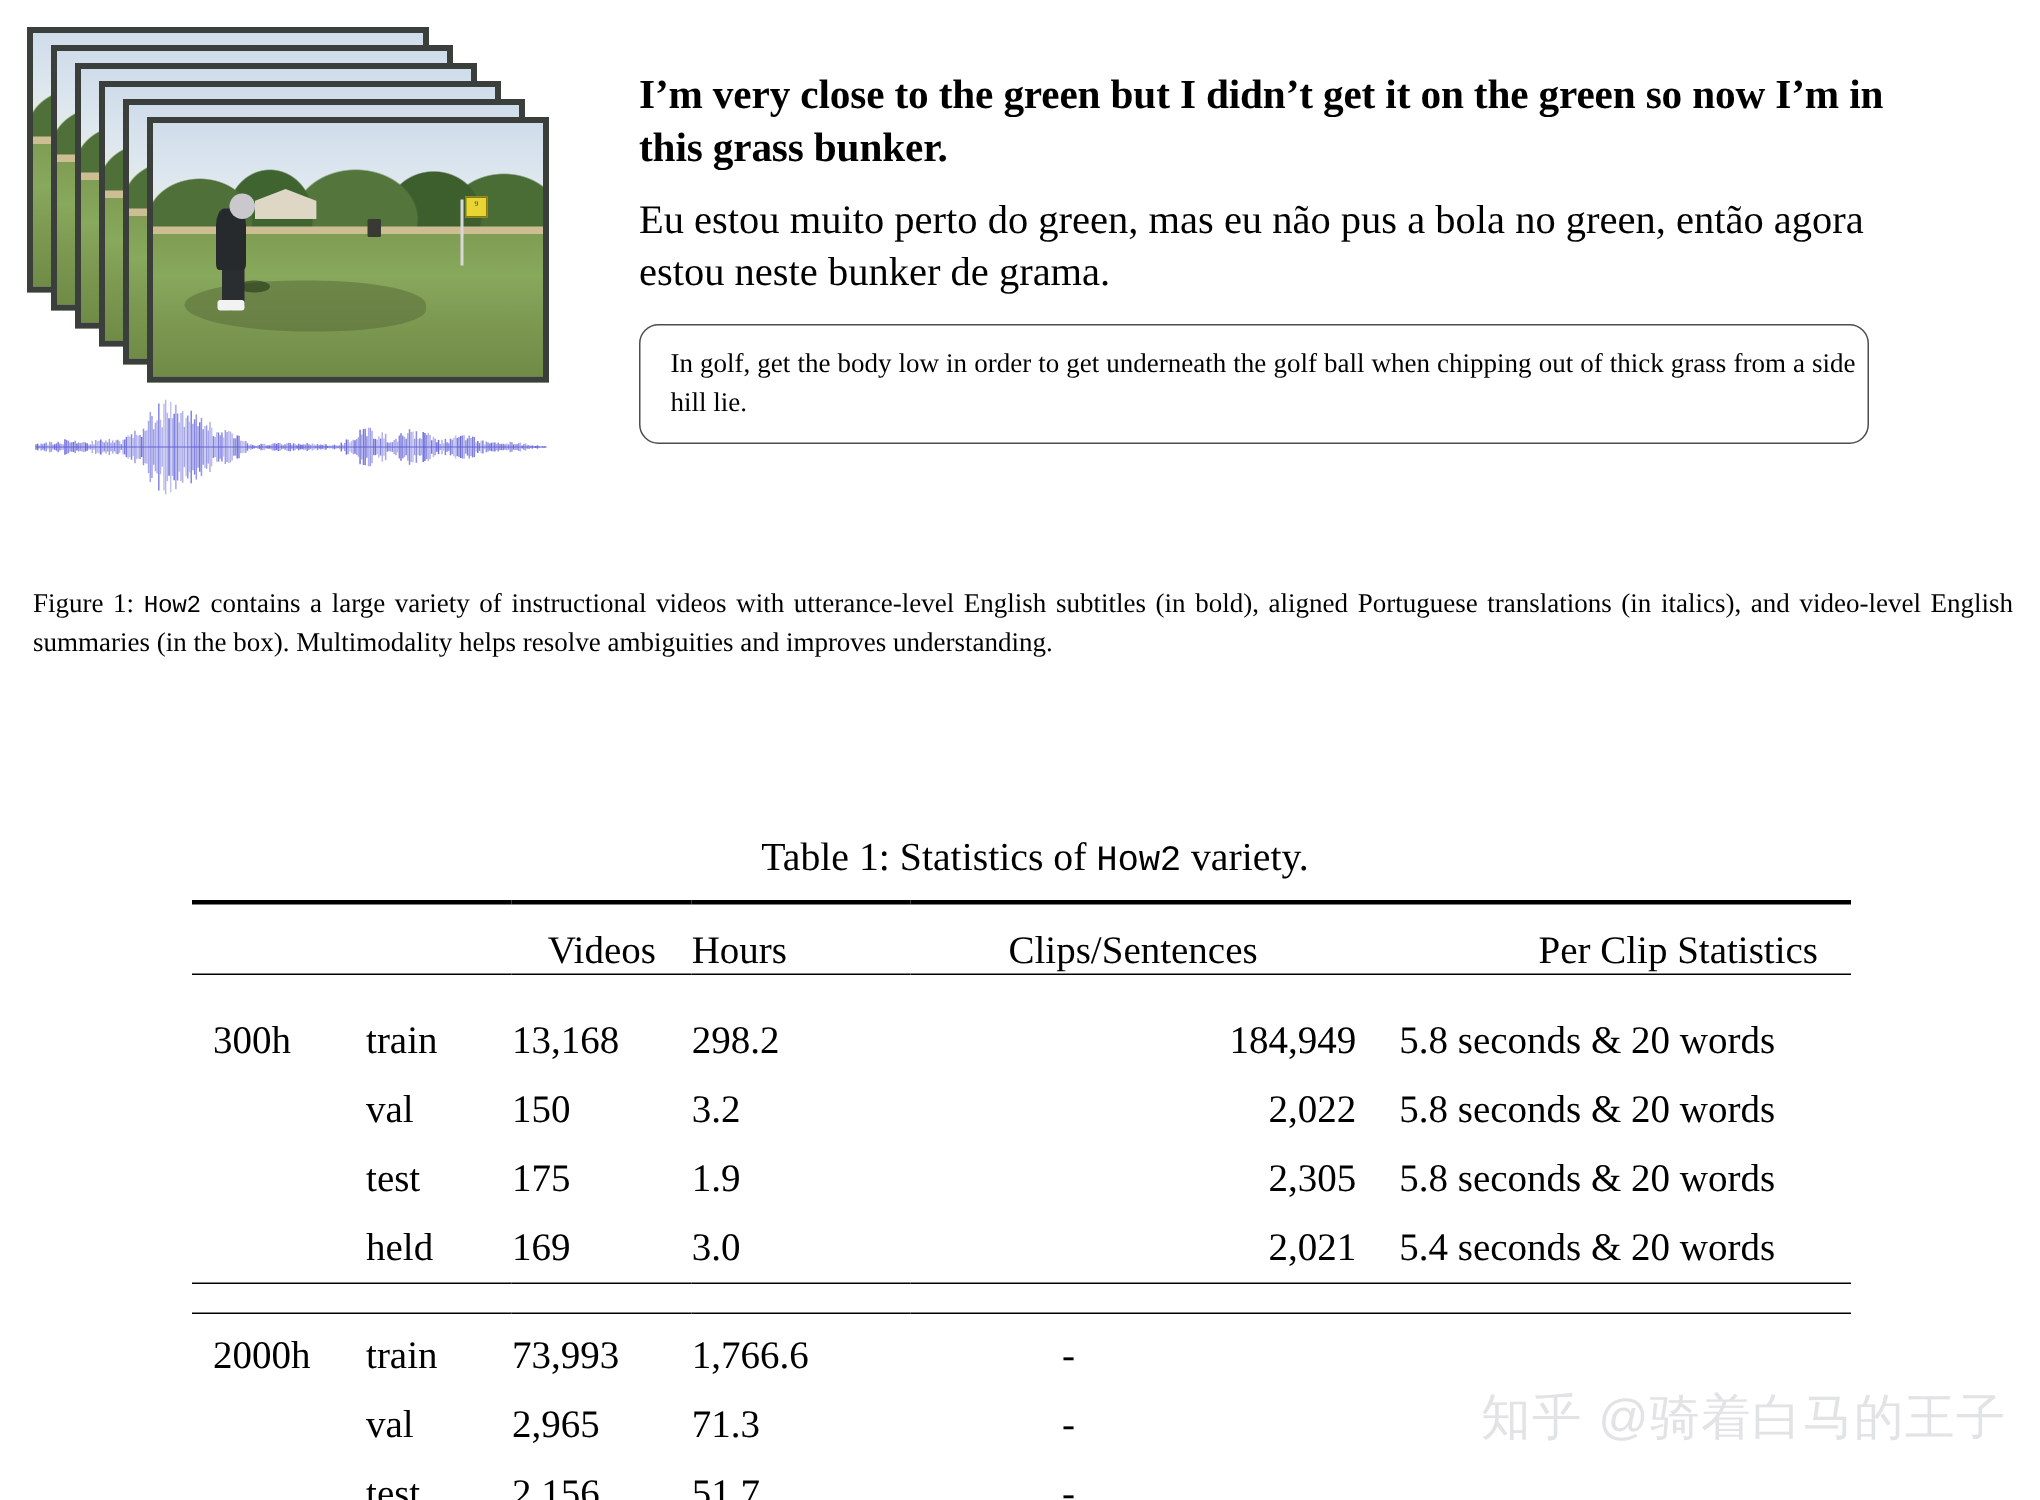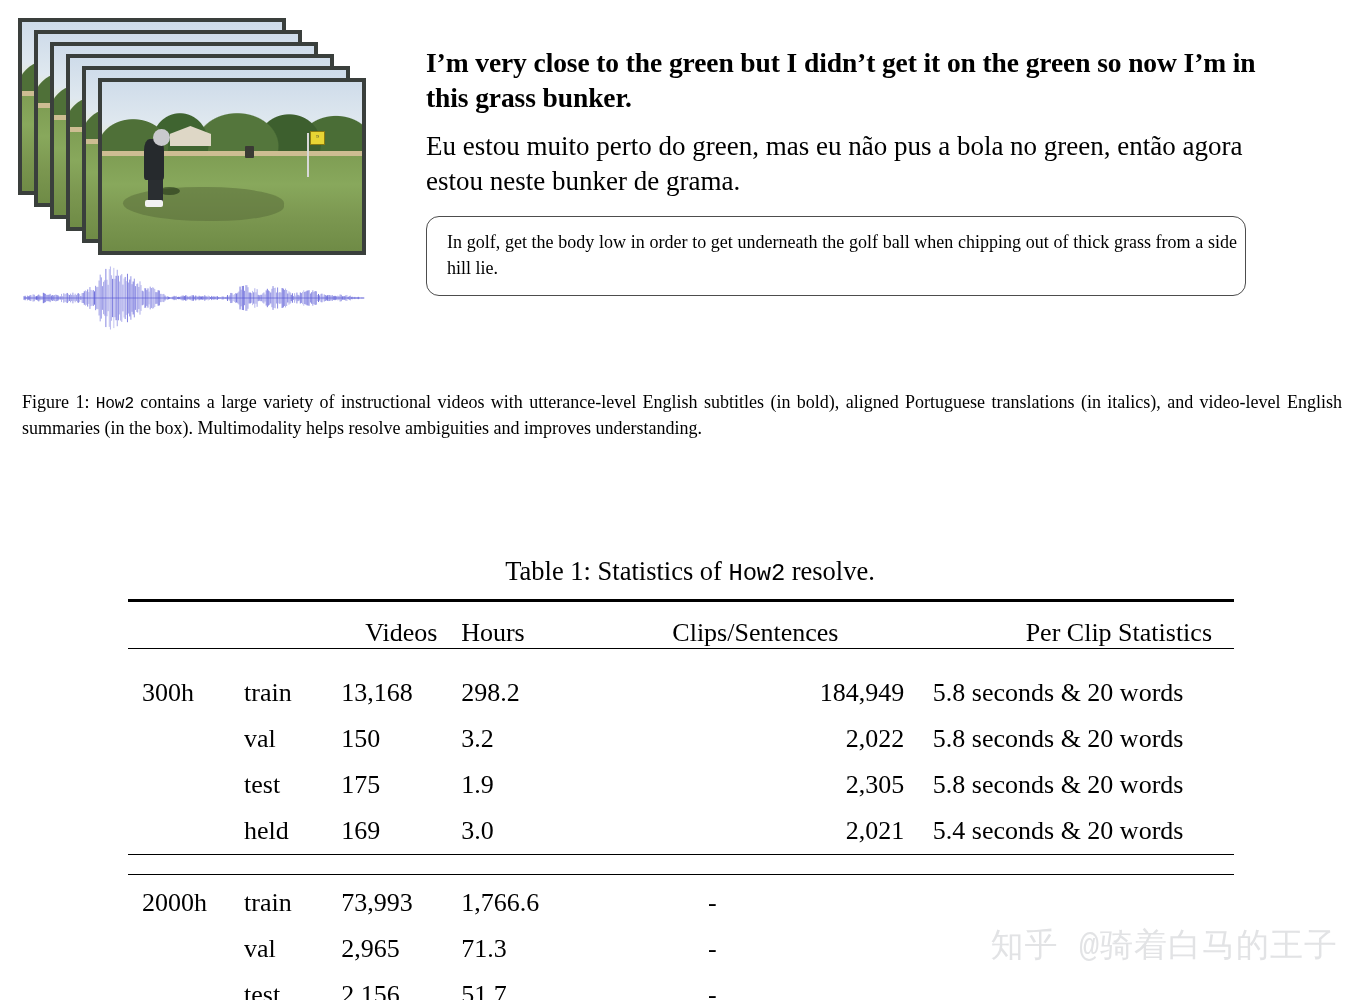--- a/index.html
+++ b/index.html
@@ -213,21 +213,21 @@
     padding-bottom: 8px;
   }
   #stats-table tbody tr.first-in-group td { padding-top: 13px; }
   .dash-cell { text-align: center !important; padding-right: 86px !important; }
 
   
   #watermark {
     position: absolute;
     right: 22px;
     bottom: 32px;
-    font-family: Liberation Mono, monospace;
+    font-family: Liberation Sans, sans-serif;
     font-size: 33px;
     color: #e2e3e5;
     letter-spacing: 1px;
     white-space: nowrap;
     user-select: none;
   }
 </style>
 </head>
 <body>
 
@@ -651,21 +651,21 @@
   </div>
 </div>
 
 <div id="figure-caption">
   <span>Figure 1:</span>
   <span class="mono">How2</span><span> contains a large variety of instructional videos with utterance-level English subtitles (in bold), aligned Portuguese translations (in italics), and video-level English summaries (in the box). Multimodality helps resolve ambiguities and improves understanding.</span>
 </div>
 
 <div id="table-block">
   <div id="table-caption">
-    <span>Table 1: Statistics of </span><span class="mono">How2</span><span> resolve.</span>
+    <span>Table 1: Statistics of </span><span class="mono">How2</span><span> variety.</span>
   </div>
 
   <table id="stats-table">
     <tbody id="table-body">
         <tr class="rule-top">
           <td colspan="6"></td>
         </tr>
         <tr>
           <th class="col-group"></th>
           <th class="col-split"></th>

